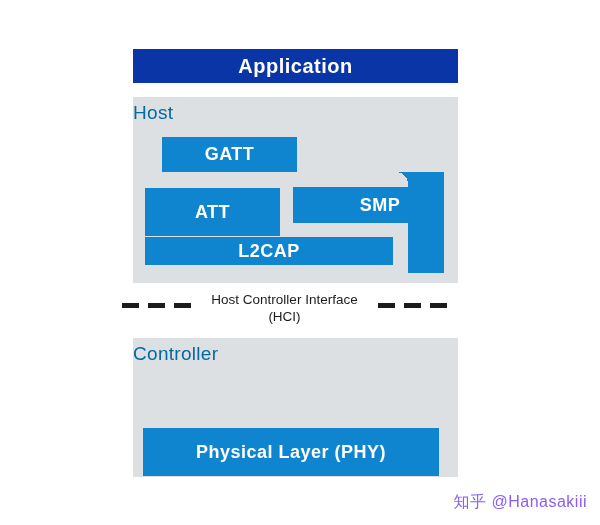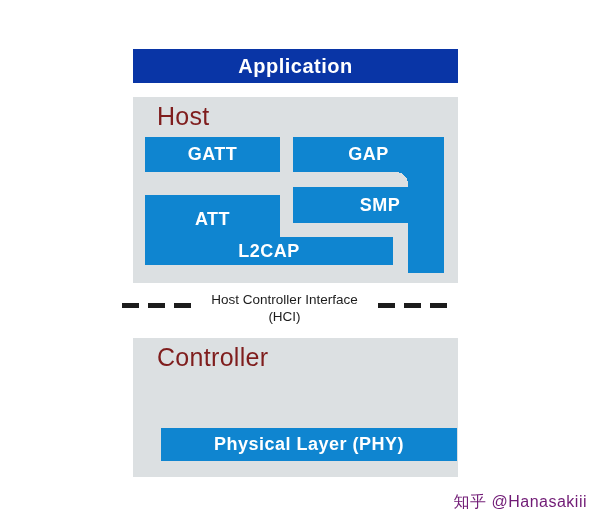--- a/index.html
+++ b/index.html
@@ -11,67 +11,66 @@
     position:absolute;left:133px;top:49px;width:325px;height:34px;
     background:#0935A6;color:#ffffff;display:flex;align-items:center;justify-content:center;
     font-size:20px;font-weight:600;letter-spacing:0.5px;
   }
   .panel{
     position:absolute;left:133px;width:325px;background:#DCE0E2;
   }
   .panel.host{top:97px;height:186px;}
   .panel.controller{top:338px;height:139px;}
   .panel-label{
-    position:absolute;left:24px;top:5px;font-size:25px;color:#7f1d1d;font-weight:500;letter-spacing:0.3px;
+    position:absolute;left:0;top:5px;font-size:19px;color:#0369a1;font-weight:500;letter-spacing:0.3px;
   }
   .bbox{
     position:absolute;background:#0F85D0;color:#ffffff;
     display:flex;align-items:center;justify-content:center;
     font-size:18px;font-weight:600;letter-spacing:0.5px;
   }
-  .gatt{left:12px;top:40px;width:135px;height:35px;}
+  .gatt{left:29px;top:40px;width:135px;height:35px;}
   .gap{left:160px;top:40px;width:151px;height:35px;}
-  .att{left:12px;top:98px;width:135px;height:48px;}
+  .att{left:12px;top:91px;width:135px;height:48px;}
   .smp{left:160px;top:90px;width:102px;height:36px;padding-left:36px;}
   .l2cap{left:12px;top:140px;width:248px;height:28px;}
   .vbar{position:absolute;left:275px;top:75px;width:36px;height:101px;background:#0F85D0;}
   .fillet{
     position:absolute;left:263px;top:75px;width:12px;height:12px;
     background:radial-gradient(circle at 0 100%, #DCE0E2 12px, #0F85D0 12px);
   }
   .ll{left:14px;top:39px;width:296px;height:35px;}
-  .phy{left:28px;top:90px;width:296px;height:33px;}
+  .phy{left:10px;top:90px;width:296px;height:48px;}
   .hci{
     position:absolute;left:122px;top:291px;width:325px;
     display:flex;align-items:flex-start;justify-content:space-between;
   }
   .dash-group{display:flex;gap:9px;margin-top:12px;}
   .dash{width:17px;height:5px;background:#1C1C1C;display:block;}
   .hci-text{
     flex:1;text-align:center;color:#1C1C1C;font-size:13.5px;font-weight:500;
     line-height:17px;padding:0 4px;
   }
   .watermark{
-    position:absolute;right:13px;top:492px;font-size:16px;color:#701a75;
+    position:absolute;right:13px;top:492px;font-size:16px;color:#8b5cf6;
     letter-spacing:0.5px;
   }
 </style>
 </head>
 <body>
 
 <div class="canvas">
 
   <div class="app-bar">
     <span>Application</span>
   </div>
 
   <div class="panel host">
     <div class="panel-label">Host</div>
     <div class="bbox gatt">GATT</div>
-    <div class="bbox gap">GAP</div>
     <div class="vbar"></div>
     <div class="fillet"></div>
     <div class="bbox att">ATT</div>
     <div class="bbox smp">SMP</div>
     <div class="bbox l2cap">L2CAP</div>
   </div>
 
   <div class="hci">
     <div class="dash-group">
       <span class="dash"></span>

